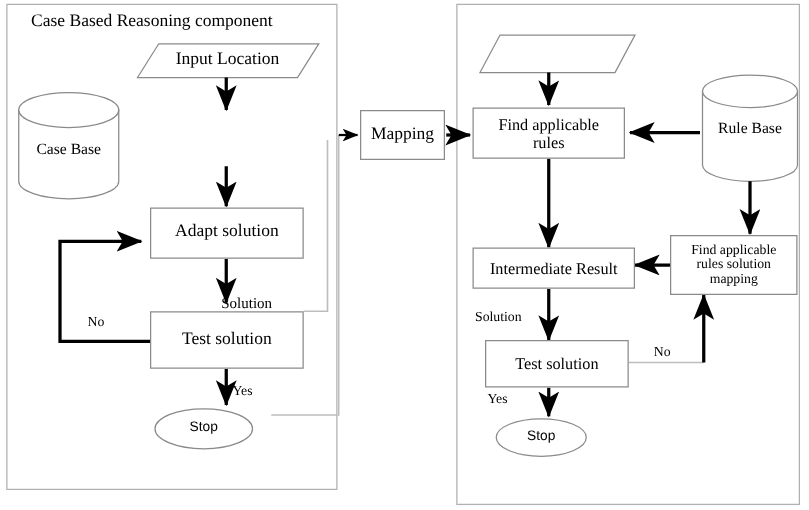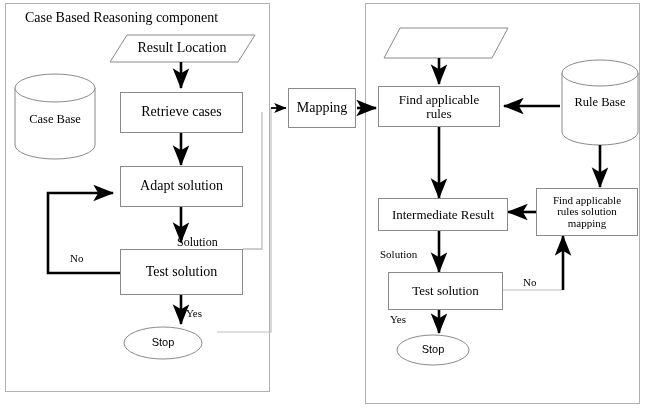--- a/index.html
+++ b/index.html
@@ -82,27 +82,26 @@
     <line x1="439" y1="126" x2="439" y2="198" stroke="#000" stroke-width="2.6" marker-end="url(#ah)"></line>
     <line x1="600" y1="145" x2="600" y2="187" stroke="#000" stroke-width="2.6" marker-end="url(#ah)"></line>
     <line x1="536" y1="212" x2="508" y2="212" stroke="#000" stroke-width="2.6" marker-end="url(#ah)"></line>
     <line x1="439" y1="231" x2="439" y2="272" stroke="#000" stroke-width="2.6" marker-end="url(#ah)"></line>
     <line x1="439" y1="310" x2="439" y2="333" stroke="#000" stroke-width="2.6" marker-end="url(#ah)"></line>
 
     <polyline points="503,290 563,290" fill="none" stroke="#bdbdbd" stroke-width="1.2"></polyline>
     <line x1="563" y1="290" x2="563" y2="236" stroke="#000" stroke-width="2.6" marker-end="url(#ah)"></line>
   </svg>
 
-  <div class="node rect f14" style="left:120px;top:92px;width:123px;height:41px;">Retrieve cases</div>
 
   <div class="node rect f14" style="left:120px;top:166px;width:123px;height:41px;">Adapt solution</div>
 
   <div class="node rect f14" style="left:120px;top:249px;width:123px;height:46px;">Test solution</div>
 
-  <div class="node f14" style="left:112px;top:35px;width:140px;height:27px;">Result Location</div>
+  <div class="node f14" style="left:112px;top:35px;width:140px;height:27px;">Input Location</div>
 
   <div class="cyl-text" style="left:15px;top:112px;width:80px;">Case Base</div>
 
   <div class="stop-text" style="left:124px;top:336px;width:78px;">Stop</div>
 
   <div class="lbl" style="left:70px;top:252px;">No</div>
   <div class="lblbig" style="left:177px;top:235px;">Solution</div>
   <div class="lbl" style="left:186px;top:307px;">Yes</div>
 
   <div class="node rect f14" style="left:288px;top:88px;width:68px;height:40px;">Mapping</div>

